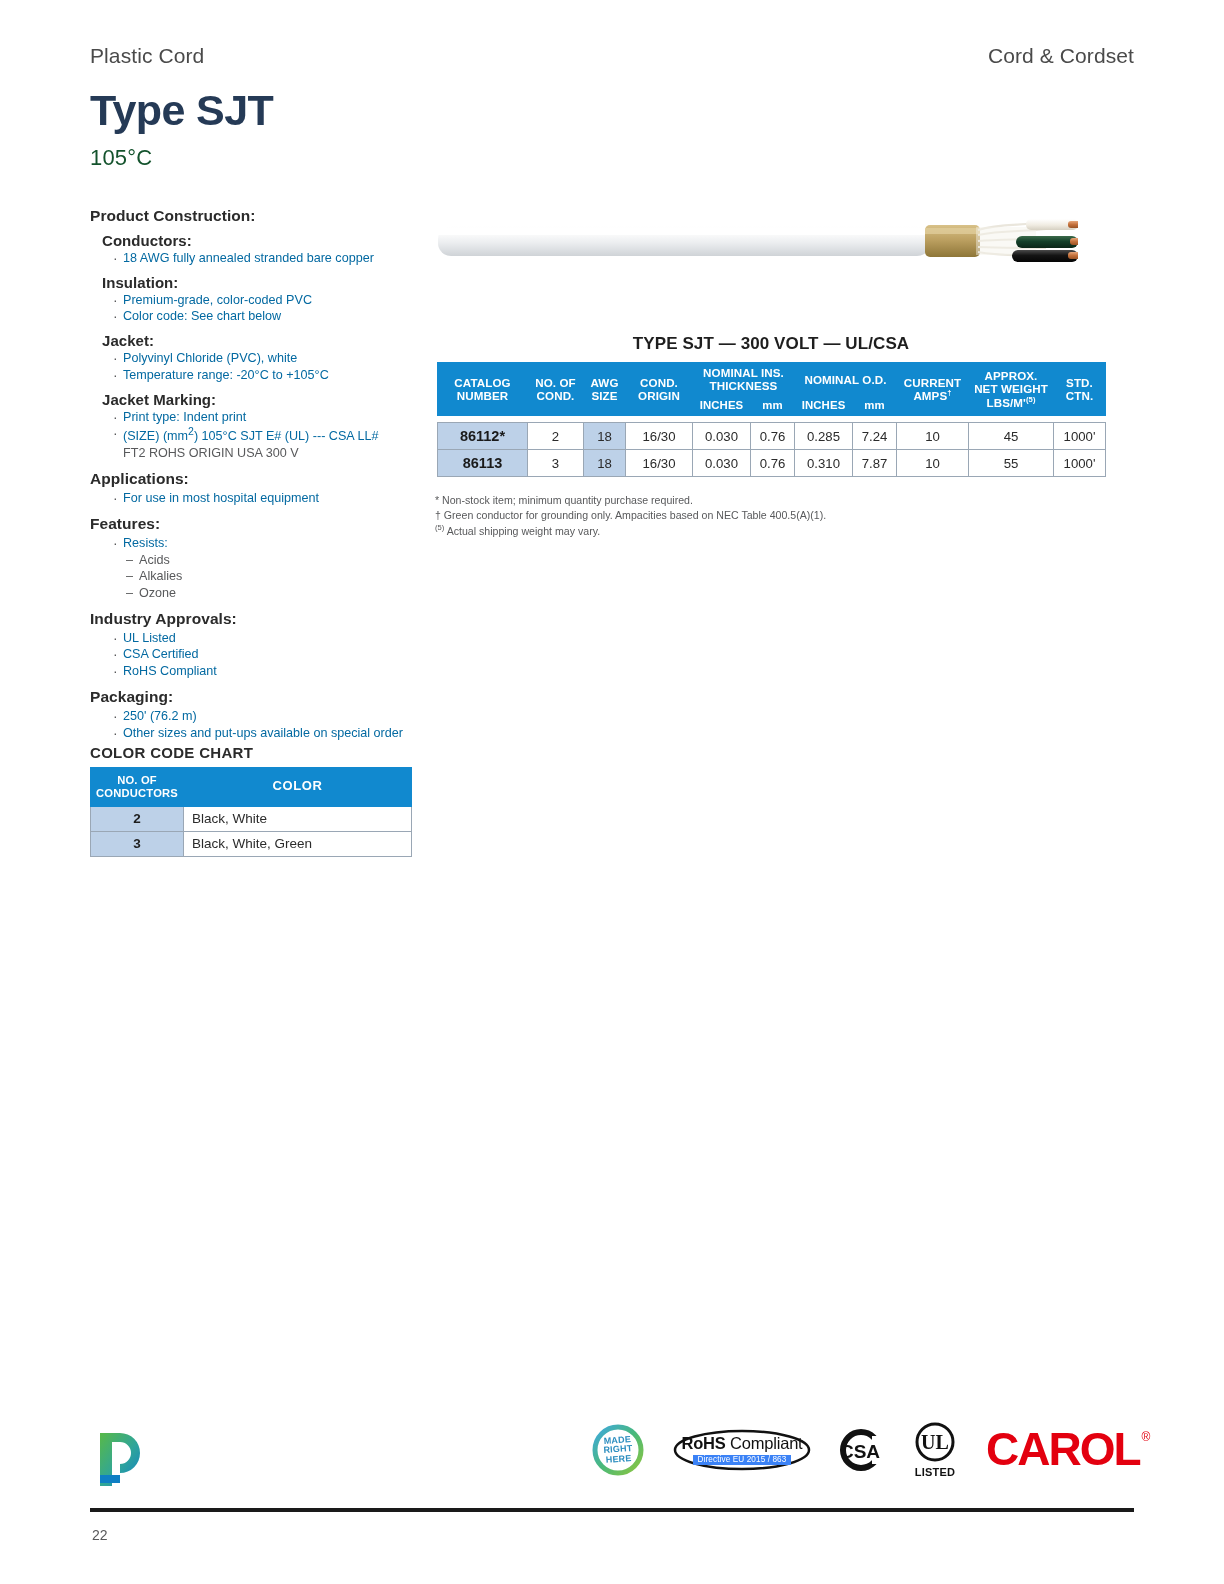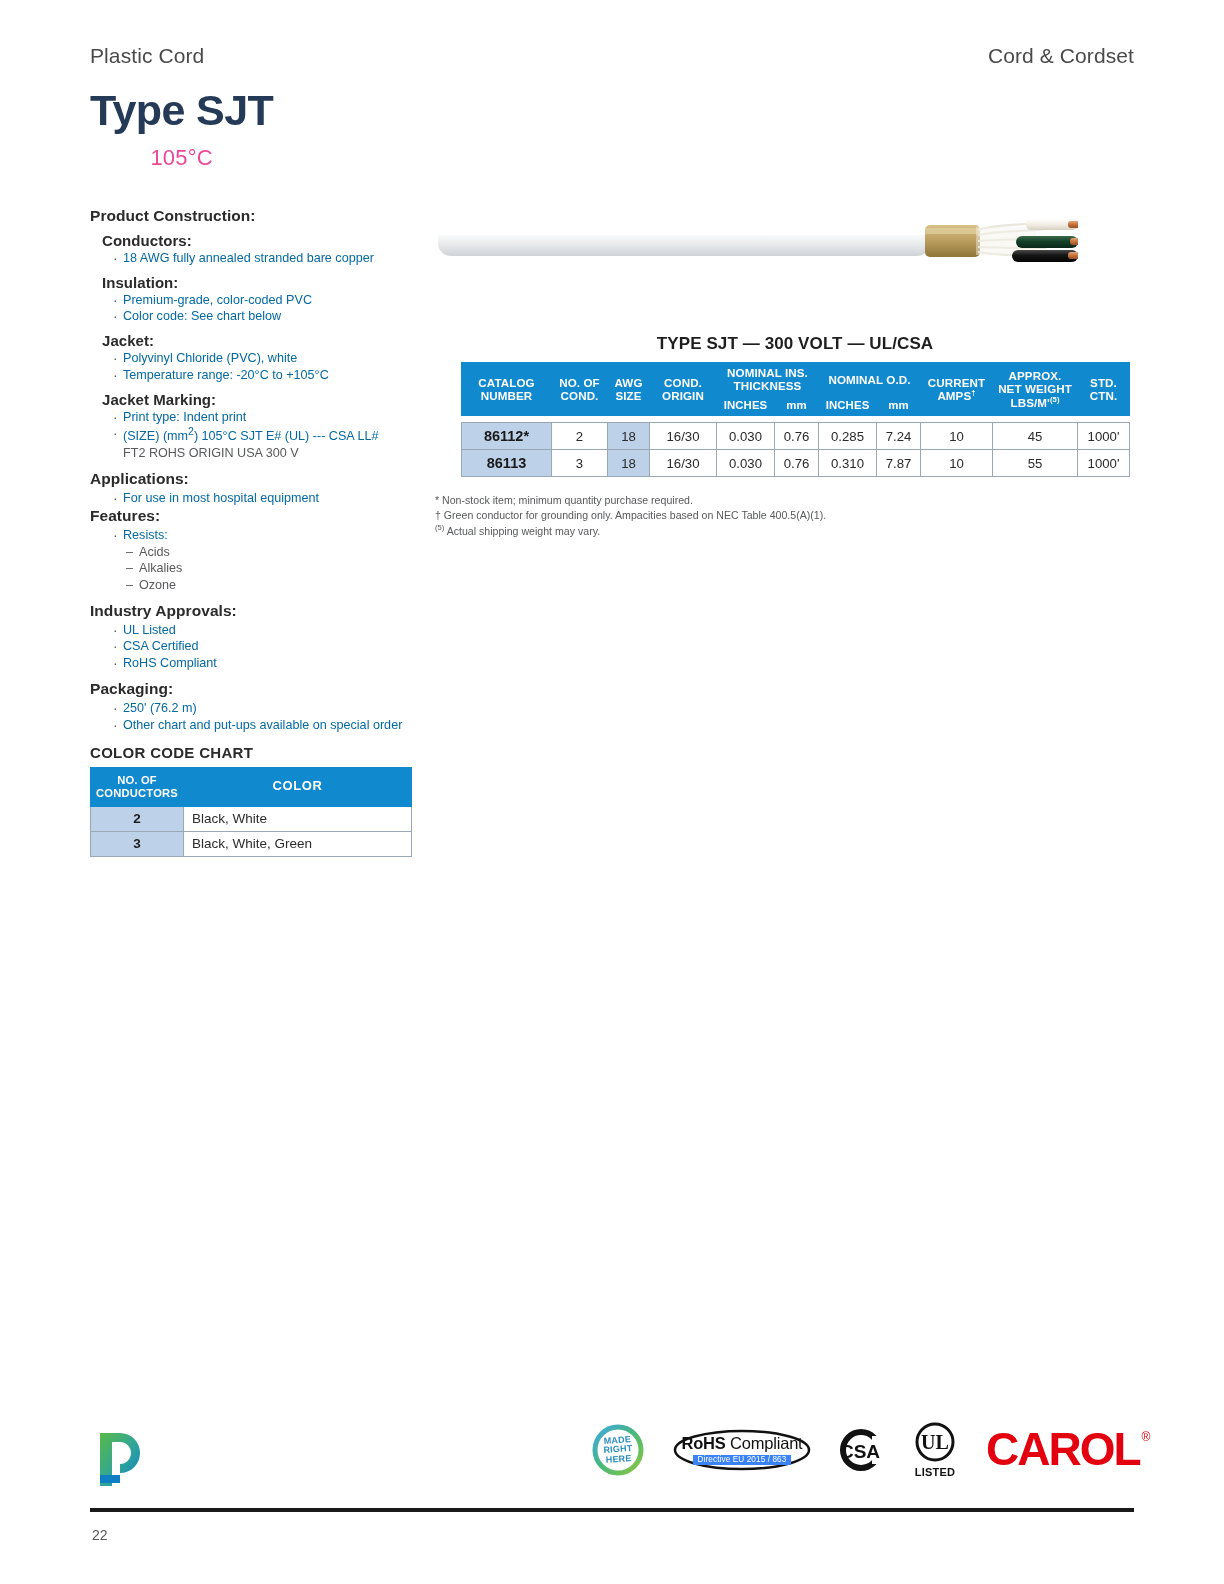--- a/index.html
+++ b/index.html
@@ -40,24 +40,23 @@
   .main-title {
     font-size: 43px;
     font-weight: bold;
     color: #253a56;
     letter-spacing: -0.6px;
     line-height: 1.05;
     margin: 0;
   }
   .sub-title {
     font-size: 22px;
-    color: #ec4899;
+    color: #14532d;
     margin-top: 12px;
     letter-spacing: .2px;
-    text-align: center;
   }
 
   
   .left-col {
     position: absolute;
     top: 207px;
     left: 90px;
     width: 330px;
   }
   .sec-h1 {
@@ -172,21 +171,21 @@
     top: 196px;
     left: 438px;
     width: 640px;
     height: 86px;
   }
 
   
   .spec-wrap {
     position: absolute;
     top: 334px;
-    left: 461px;
+    left: 437px;
     width: 668px;
   }
   .spec-title {
     text-align: center;
     font-size: 17px;
     font-weight: bold;
     color: #1e1e1e;
     letter-spacing: .1px;
     margin-bottom: 8px;
   }
@@ -399,41 +398,41 @@
     <li>Print type: Indent print</li>
     <li><span>(SIZE) (mm</span><sup>2</sup><span>) 105°C SJT E# (UL) --- CSA LL#</span></li>
   </ul>
   <div class="cont-line" style="margin-left:33px;">FT2 ROHS ORIGIN USA 300 V</div>
 
   <div class="sec-h1" style="margin-top:8px;">Applications:</div>
   <ul class="blist" style="margin-left:22px;">
     <li>For use in most hospital equipment</li>
   </ul>
 
-  <div class="sec-h1" style="margin-top:0;">Features:</div>
+  <div class="sec-h1" style="margin-top:8px;">Features:</div>
   <ul class="blist" style="margin-left:22px;">
     <li>Resists:</li>
   </ul>
   <ul class="sublist" style="margin-left:36px;">
     <li>Acids</li>
     <li>Alkalies</li>
     <li>Ozone</li>
   </ul>
 
   <div class="sec-h1" style="margin-top:8px;">Industry Approvals:</div>
   <ul class="blist" style="margin-left:22px;">
     <li>UL Listed</li>
     <li>CSA Certified</li>
     <li>RoHS Compliant</li>
   </ul>
 
   <div class="sec-h1" style="margin-top:8px;">Packaging:</div>
   <ul class="blist" style="margin-left:22px;">
     <li>250' (76.2 m)</li>
-    <li>Other chart and put-ups available on special order</li>
+    <li>Other sizes and put-ups available on special order</li>
   </ul>
 </div>
 
 <div class="ccc-wrap">
   <div class="ccc-title">COLOR CODE CHART</div>
   <table class="ccc">
     <thead>
       <tr>
         <th style="width:88px;">
           <div>NO. OF</div>

